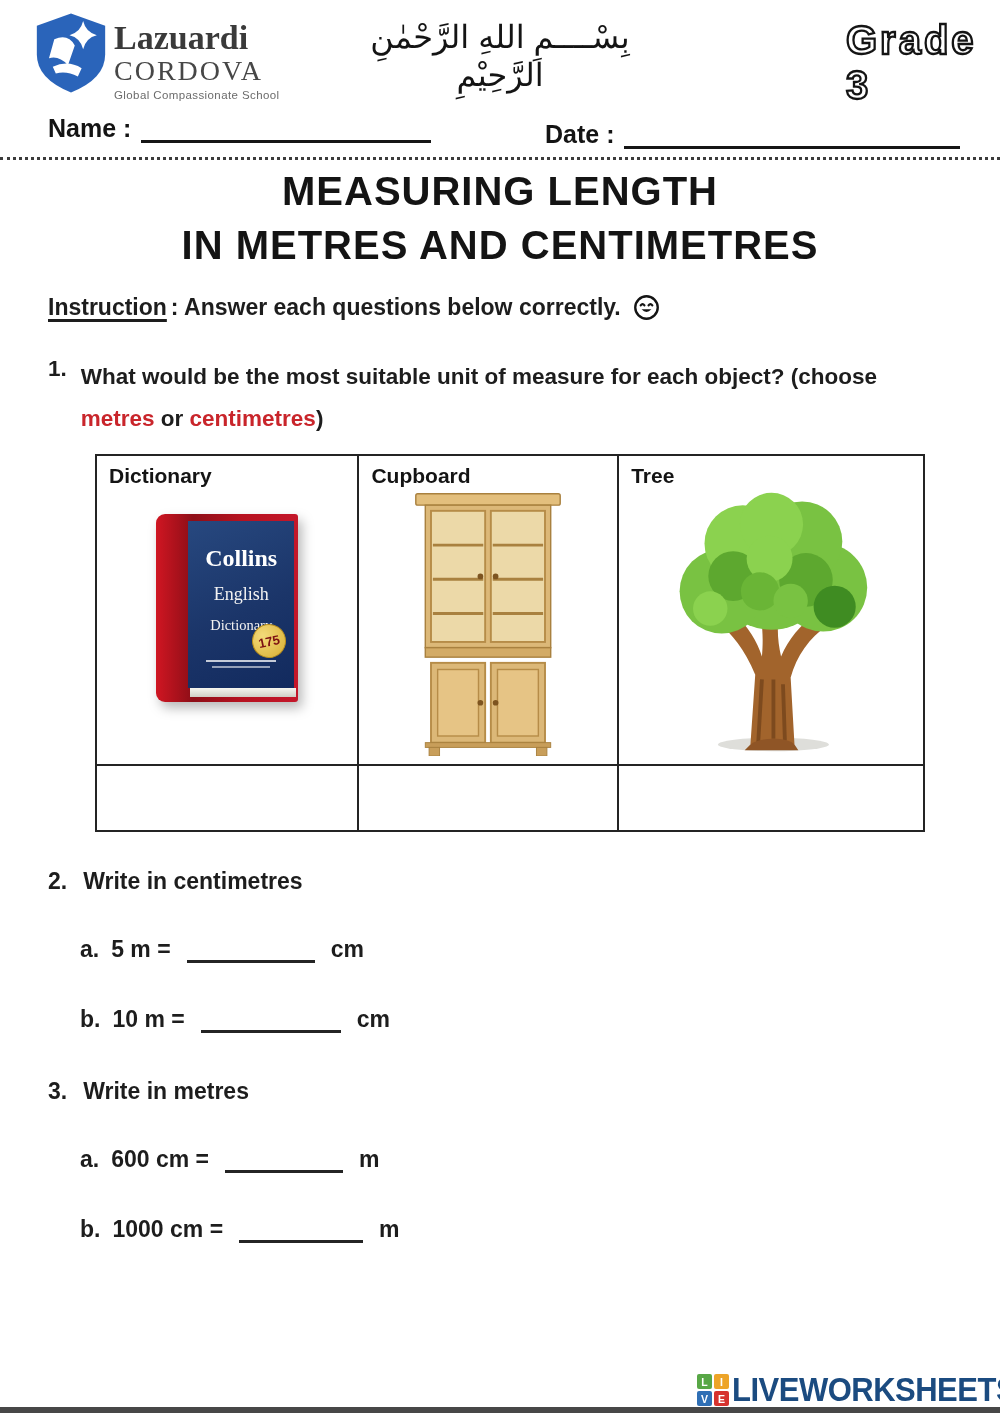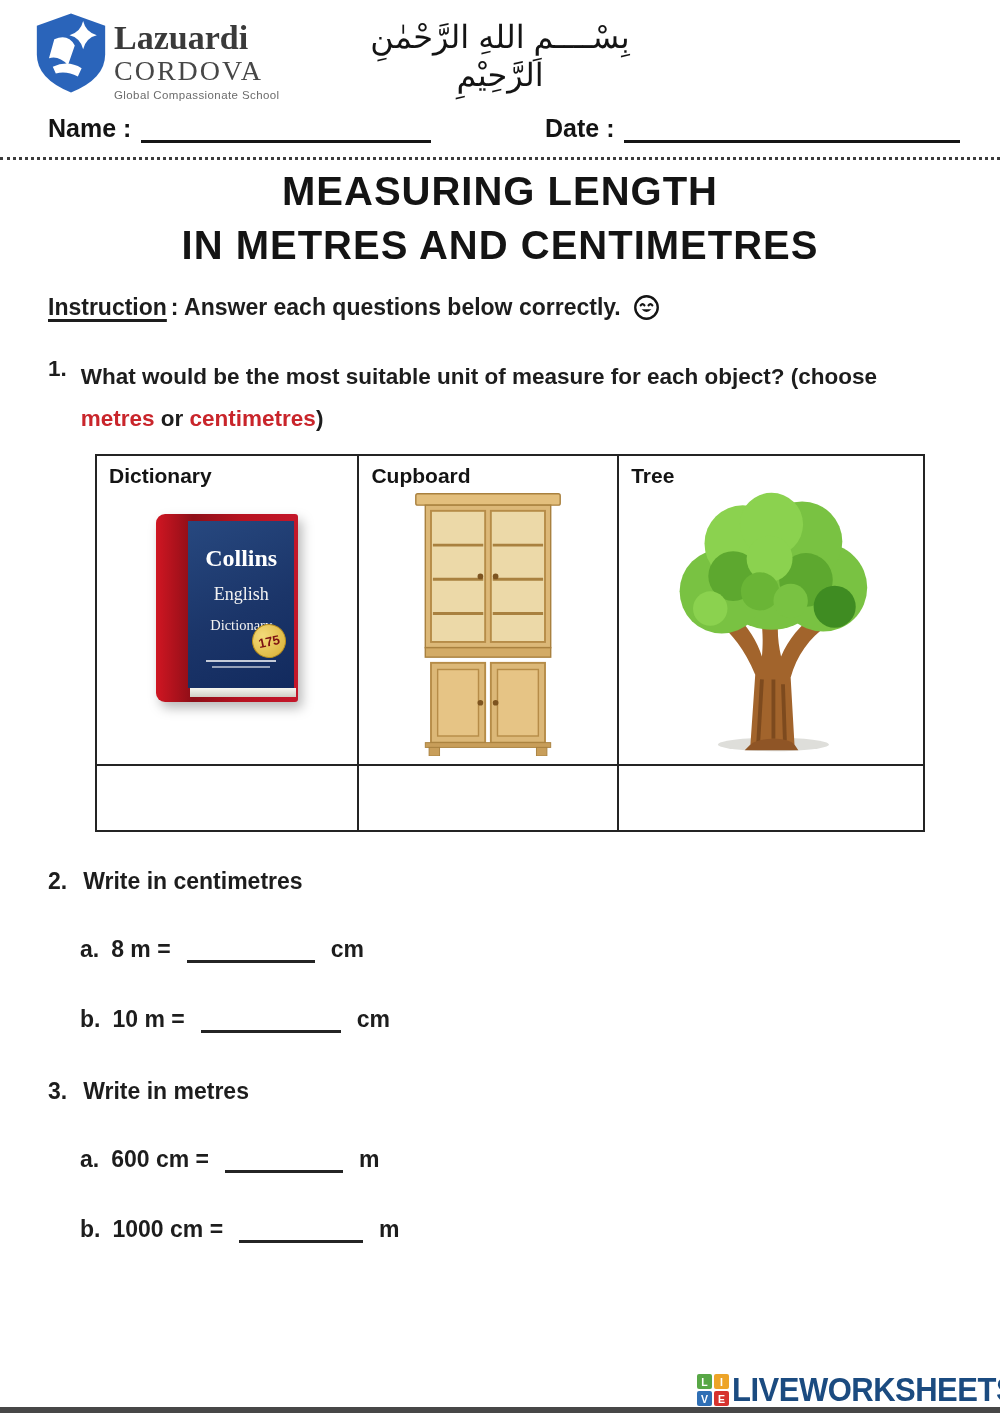--- a/index.html
+++ b/index.html
@@ -15,21 +15,21 @@
 
   .bismillah { position:absolute; left:330px; top:18px; width:340px; text-align:center;
                font-family:Liberation Sans, sans-serif; font-size:32px; color:#141414; direction:rtl; }
 
   .grade-badge { position:absolute; left:846px; top:18px; font-size:40px; font-weight:800;
                  color:#fff; -webkit-text-stroke:2.3px #141414; letter-spacing:3px;
                  text-shadow:0 0 1px #141414; }
 
   
   .name-group { position:absolute; left:48px; top:114px; display:flex; align-items:flex-end; gap:10px;justify-content:flex-end; }
-  .date-group { position:absolute; left:545px; top:114px; display:flex; align-items:flex-end; gap:10px; }
+  .date-group { position:absolute; left:545px; top:120px; display:flex; align-items:flex-end; gap:10px; }
   .field-label { font-size:25px; font-weight:700; color:#141414; }
   .write-line { display:inline-block; border-bottom:3px solid #161616; height:26px; }
   .line-name { width:290px; } .line-date { width:336px; }
 
   .dotted-sep { position:absolute; left:0; top:157px; width:1000px; border-top:3.5px dotted #3c3c3c; }
 
   
   .title { position:absolute; left:0; top:164px; width:1000px; text-align:center;
            font-weight:800; font-size:40px; letter-spacing:1px; color:#141414; line-height:1.35; }
 
@@ -104,20 +104,21 @@
     </svg>
   </div>
   <div class="school-text">
     <div class="school-name">Lazuardi</div>
     <div class="school-sub">CORDOVA</div>
     <div class="school-tag">Global Compassionate School</div>
   </div>
 
   <div class="bismillah">بِسْــــمِ اللهِ الرَّحْمٰنِ الرَّحِيْمِ</div>
 
+  <div class="grade-badge">Grade 3</div>
 
   <div class="name-group">
     <span class="field-label">Name :</span>
     <span class="write-line line-name"></span>
   </div>
   <div class="date-group">
     <span class="field-label">Date :</span>
     <span class="write-line line-date"></span>
   </div>
 
@@ -227,21 +228,21 @@
     </tr>
   </tbody>
     </table>
 
   <div class="q-head q2-head">
     <span>2.</span>
     <span>Write in centimetres</span>
   </div>
   <div class="sub-item q2a">
     <span>a.</span>
-    <span>8 m =</span>
+    <span>5 m =</span>
     <span class="blank blank-q2a"></span>
     <span>cm</span>
   </div>
   <div class="sub-item q2b">
     <span>b.</span>
     <span>10 m =</span>
     <span class="blank blank-q2b"></span>
     <span>cm</span>
   </div>
 

